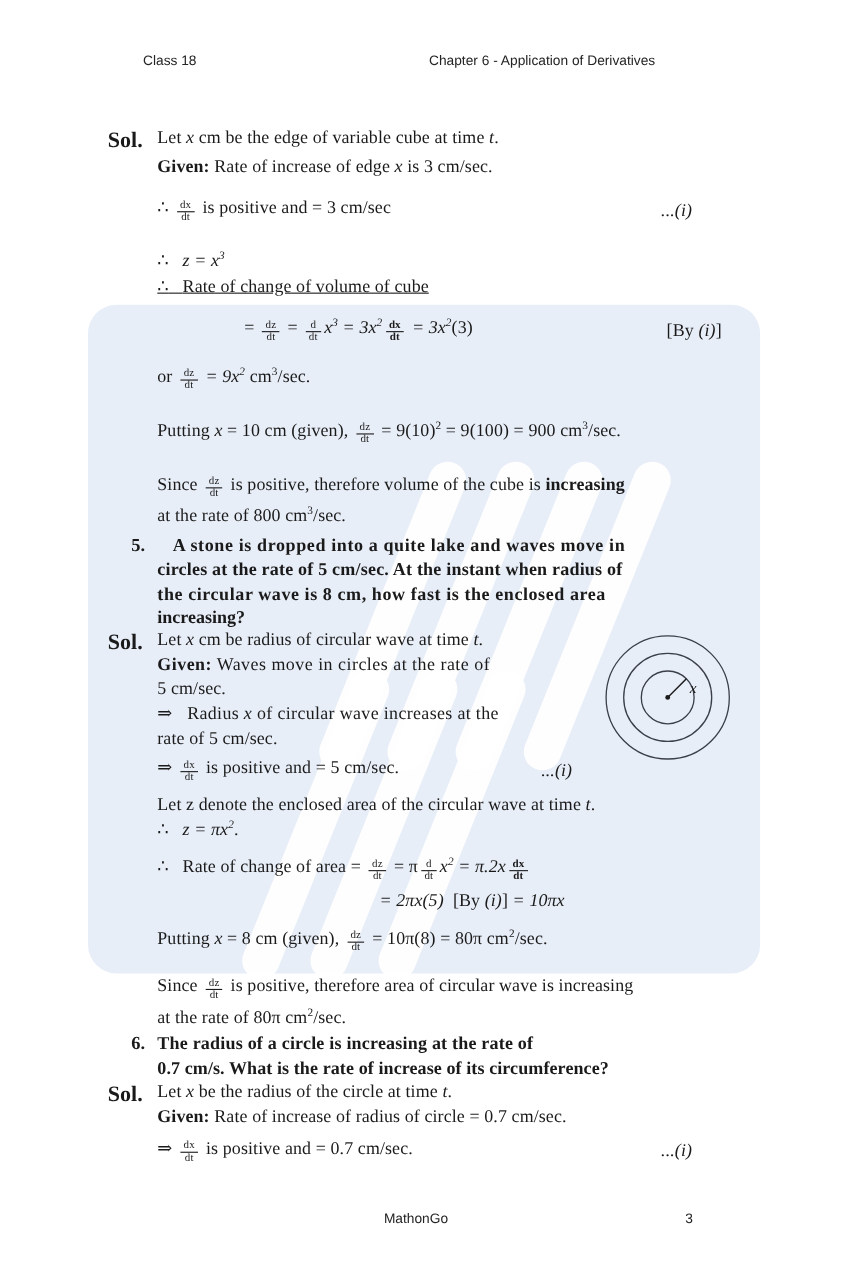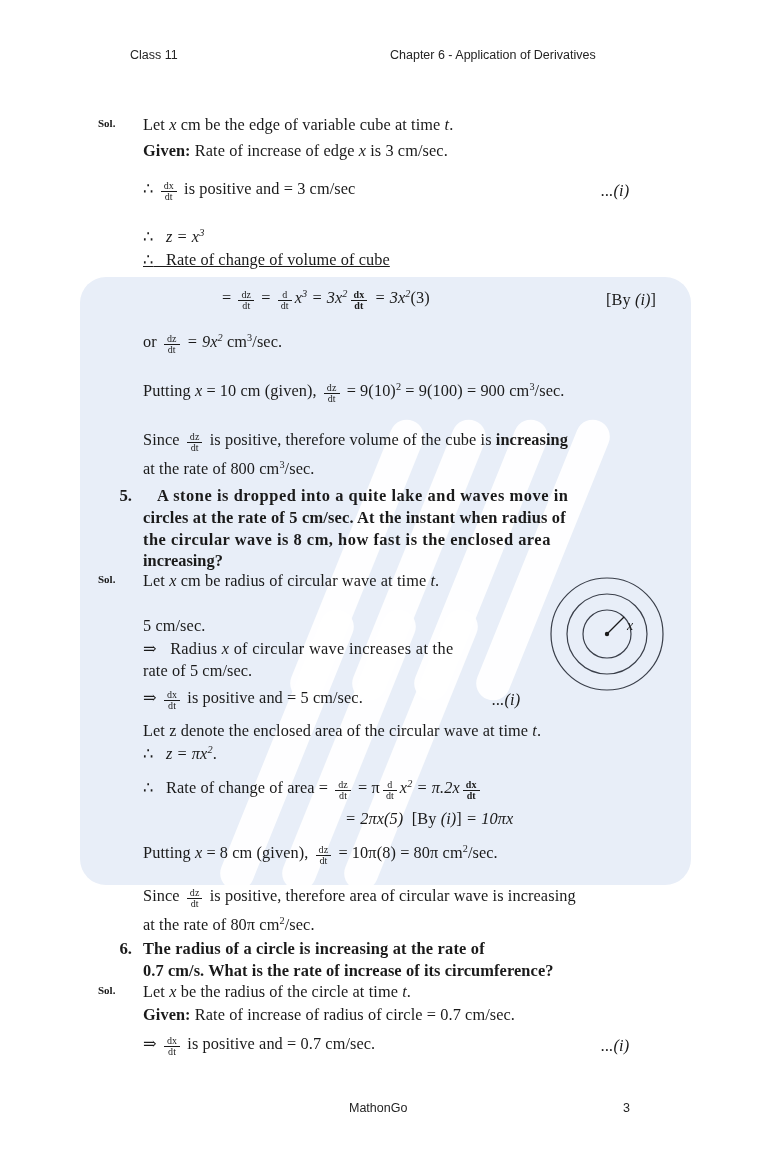--- a/index.html
+++ b/index.html
@@ -101,21 +101,21 @@
   .b  { font-weight: bold; }
   .it { font-style: italic; }
 
   
   .lbl-sol {
     position: absolute;
     left: 98px;
     width: 40px;
     text-align: left;
     font-weight: bold;
-    font-size: 11px;
+    font-size: 20px;
   }
   .lbl-num {
     position: absolute;
     left: 104px;
     width: 28px;
     text-align: right;
     font-weight: bold;
     font-size: 16.8px;
   }
 
@@ -163,21 +163,21 @@
     <div class="wm-stroke" style="left:10px;  top:10px;  width:34px; height:300px; transform:rotate(22deg);"></div>
     <div class="wm-stroke" style="left:72px;  top:10px;  width:34px; height:300px; transform:rotate(22deg);"></div>
     <div class="wm-stroke" style="left:134px; top:10px;  width:34px; height:300px; transform:rotate(22deg);"></div>
     <div class="wm-stroke" style="left:196px; top:10px;  width:34px; height:300px; transform:rotate(22deg);"></div>
     <div class="wm-stroke" style="left:-60px; top:200px; width:34px; height:300px; transform:rotate(22deg);"></div>
     <div class="wm-stroke" style="left:2px;   top:200px; width:34px; height:300px; transform:rotate(22deg);"></div>
     <div class="wm-stroke" style="left:64px;  top:200px; width:34px; height:300px; transform:rotate(22deg);"></div>
   </div>
 
   <div class="page-header">
-    <span class="hdr-left">Class 11</span>
+    <span class="hdr-left">Class 18</span>
     <span class="hdr-right">Chapter 6 - Application of Derivatives</span>
   </div>
 
   <div class="content">
 
     <span class="lbl-sol" style="top:117px;">Sol.</span>
     <span class="t" style="left:143px; top:117px;">
       <span>Let</span>
       <span class="it">x</span>
       <span>cm be the edge of variable cube at time</span>
@@ -275,20 +275,24 @@
     <span class="qline" style="left:143px; top:551px;text-align:center;">increasing?</span>
 
     <span class="lbl-sol" style="top:573px;">Sol.</span>
     <span class="t" style="left:143px; top:573px;">
       <span>Let</span>
       <span class="it">x</span>
       <span>cm be radius of circular wave at time</span>
       <span class="it">t</span><span>.</span>
     </span>
 
+    <span class="t" style="left:143px; top:596px; letter-spacing:.45px;">
+      <span class="b">Given:</span>
+      <span>Waves move in circles at the rate of</span>
+    </span>
     <span class="t" style="left:143px; top:618px;">5 cm/sec.</span>
 
     <span class="t" style="left:143px; top:641px; letter-spacing:.32px;">
       <span>⇒</span>&nbsp;&nbsp;
       <span>Radius</span>
       <span class="it">x</span>
       <span>of circular wave increases at the</span>
     </span>
     <span class="t" style="left:143px; top:663px;">rate of 5 cm/sec.</span>
 

